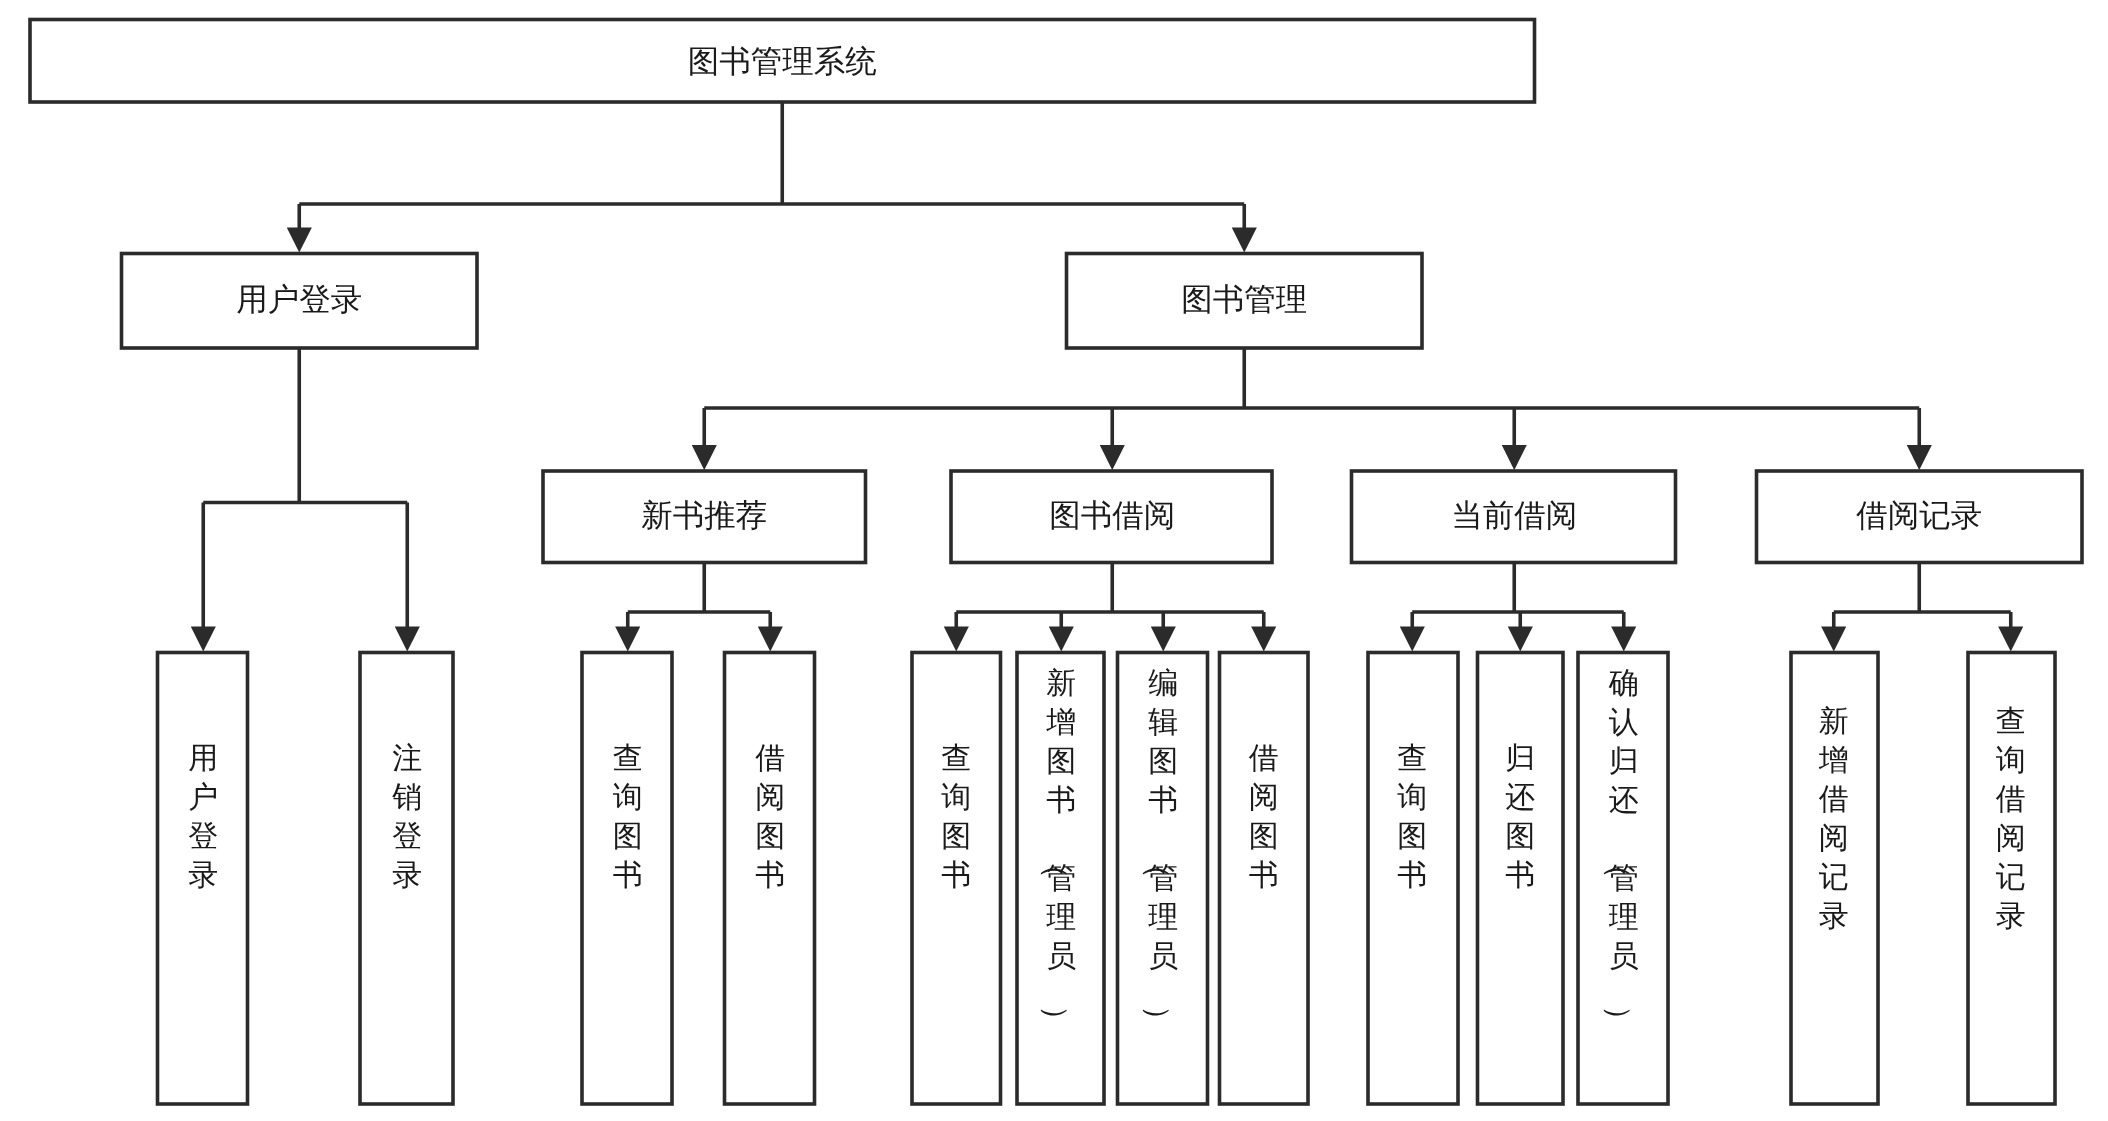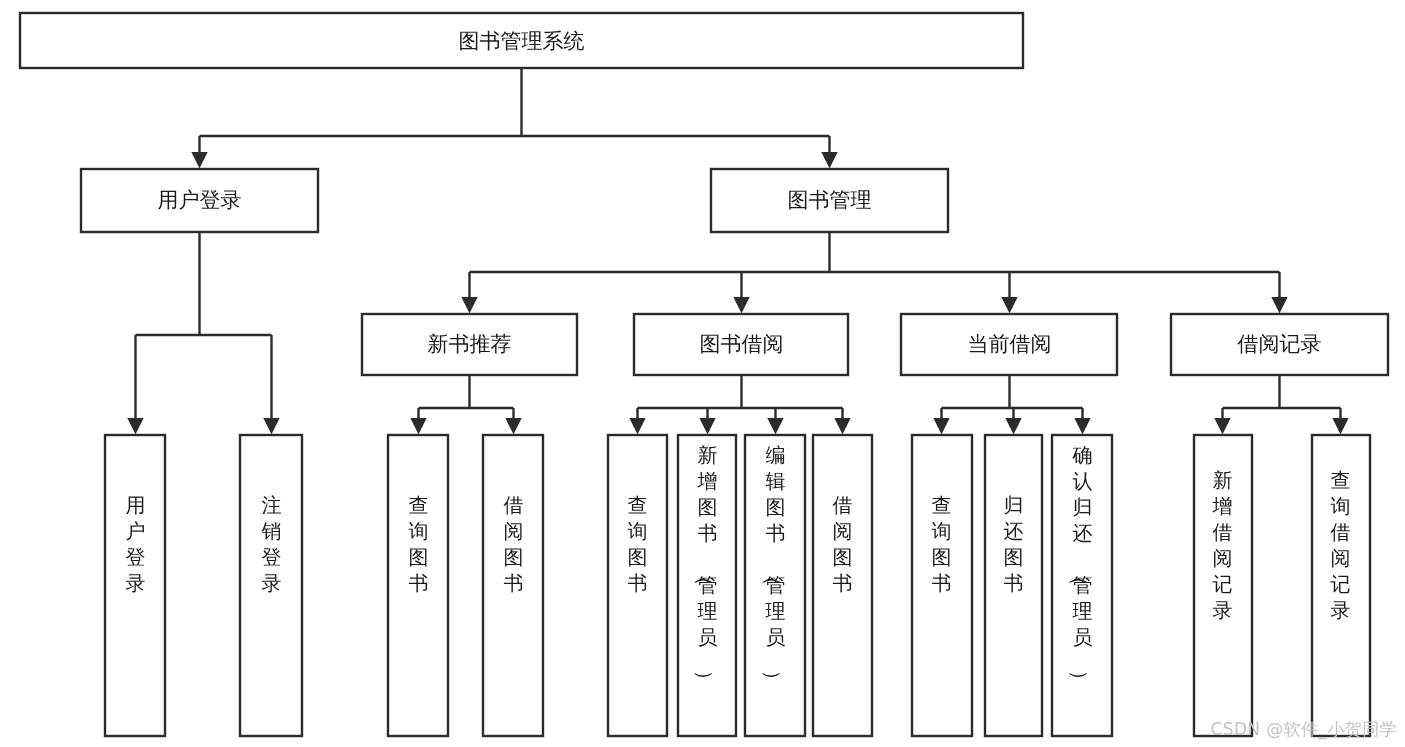--- a/index.html
+++ b/index.html
@@ -209,14 +209,13 @@
     <g>
       <rect class="node-rect" x="1194" y="435" width="58" height="301"></rect>
       <text class="leaf-label" x="1222.5" y="487"><tspan x="1222.5" y="487">新</tspan><tspan x="1222.5" y="513">增</tspan><tspan x="1222.5" y="539">借</tspan><tspan x="1222.5" y="565">阅</tspan><tspan x="1222.5" y="591">记</tspan><tspan x="1222.5" y="617">录</tspan></text>
     </g>
     <g>
       <rect class="node-rect" x="1312" y="435" width="58" height="301"></rect>
       <text class="leaf-label" x="1340.5" y="487"><tspan x="1340.5" y="487">查</tspan><tspan x="1340.5" y="513">询</tspan><tspan x="1340.5" y="539">借</tspan><tspan x="1340.5" y="565">阅</tspan><tspan x="1340.5" y="591">记</tspan><tspan x="1340.5" y="617">录</tspan></text>
     </g>
   </svg>
 
-  <div class="watermark">CSDN @软件_小贺同学</div>
 </div>
 
 </body></html>

